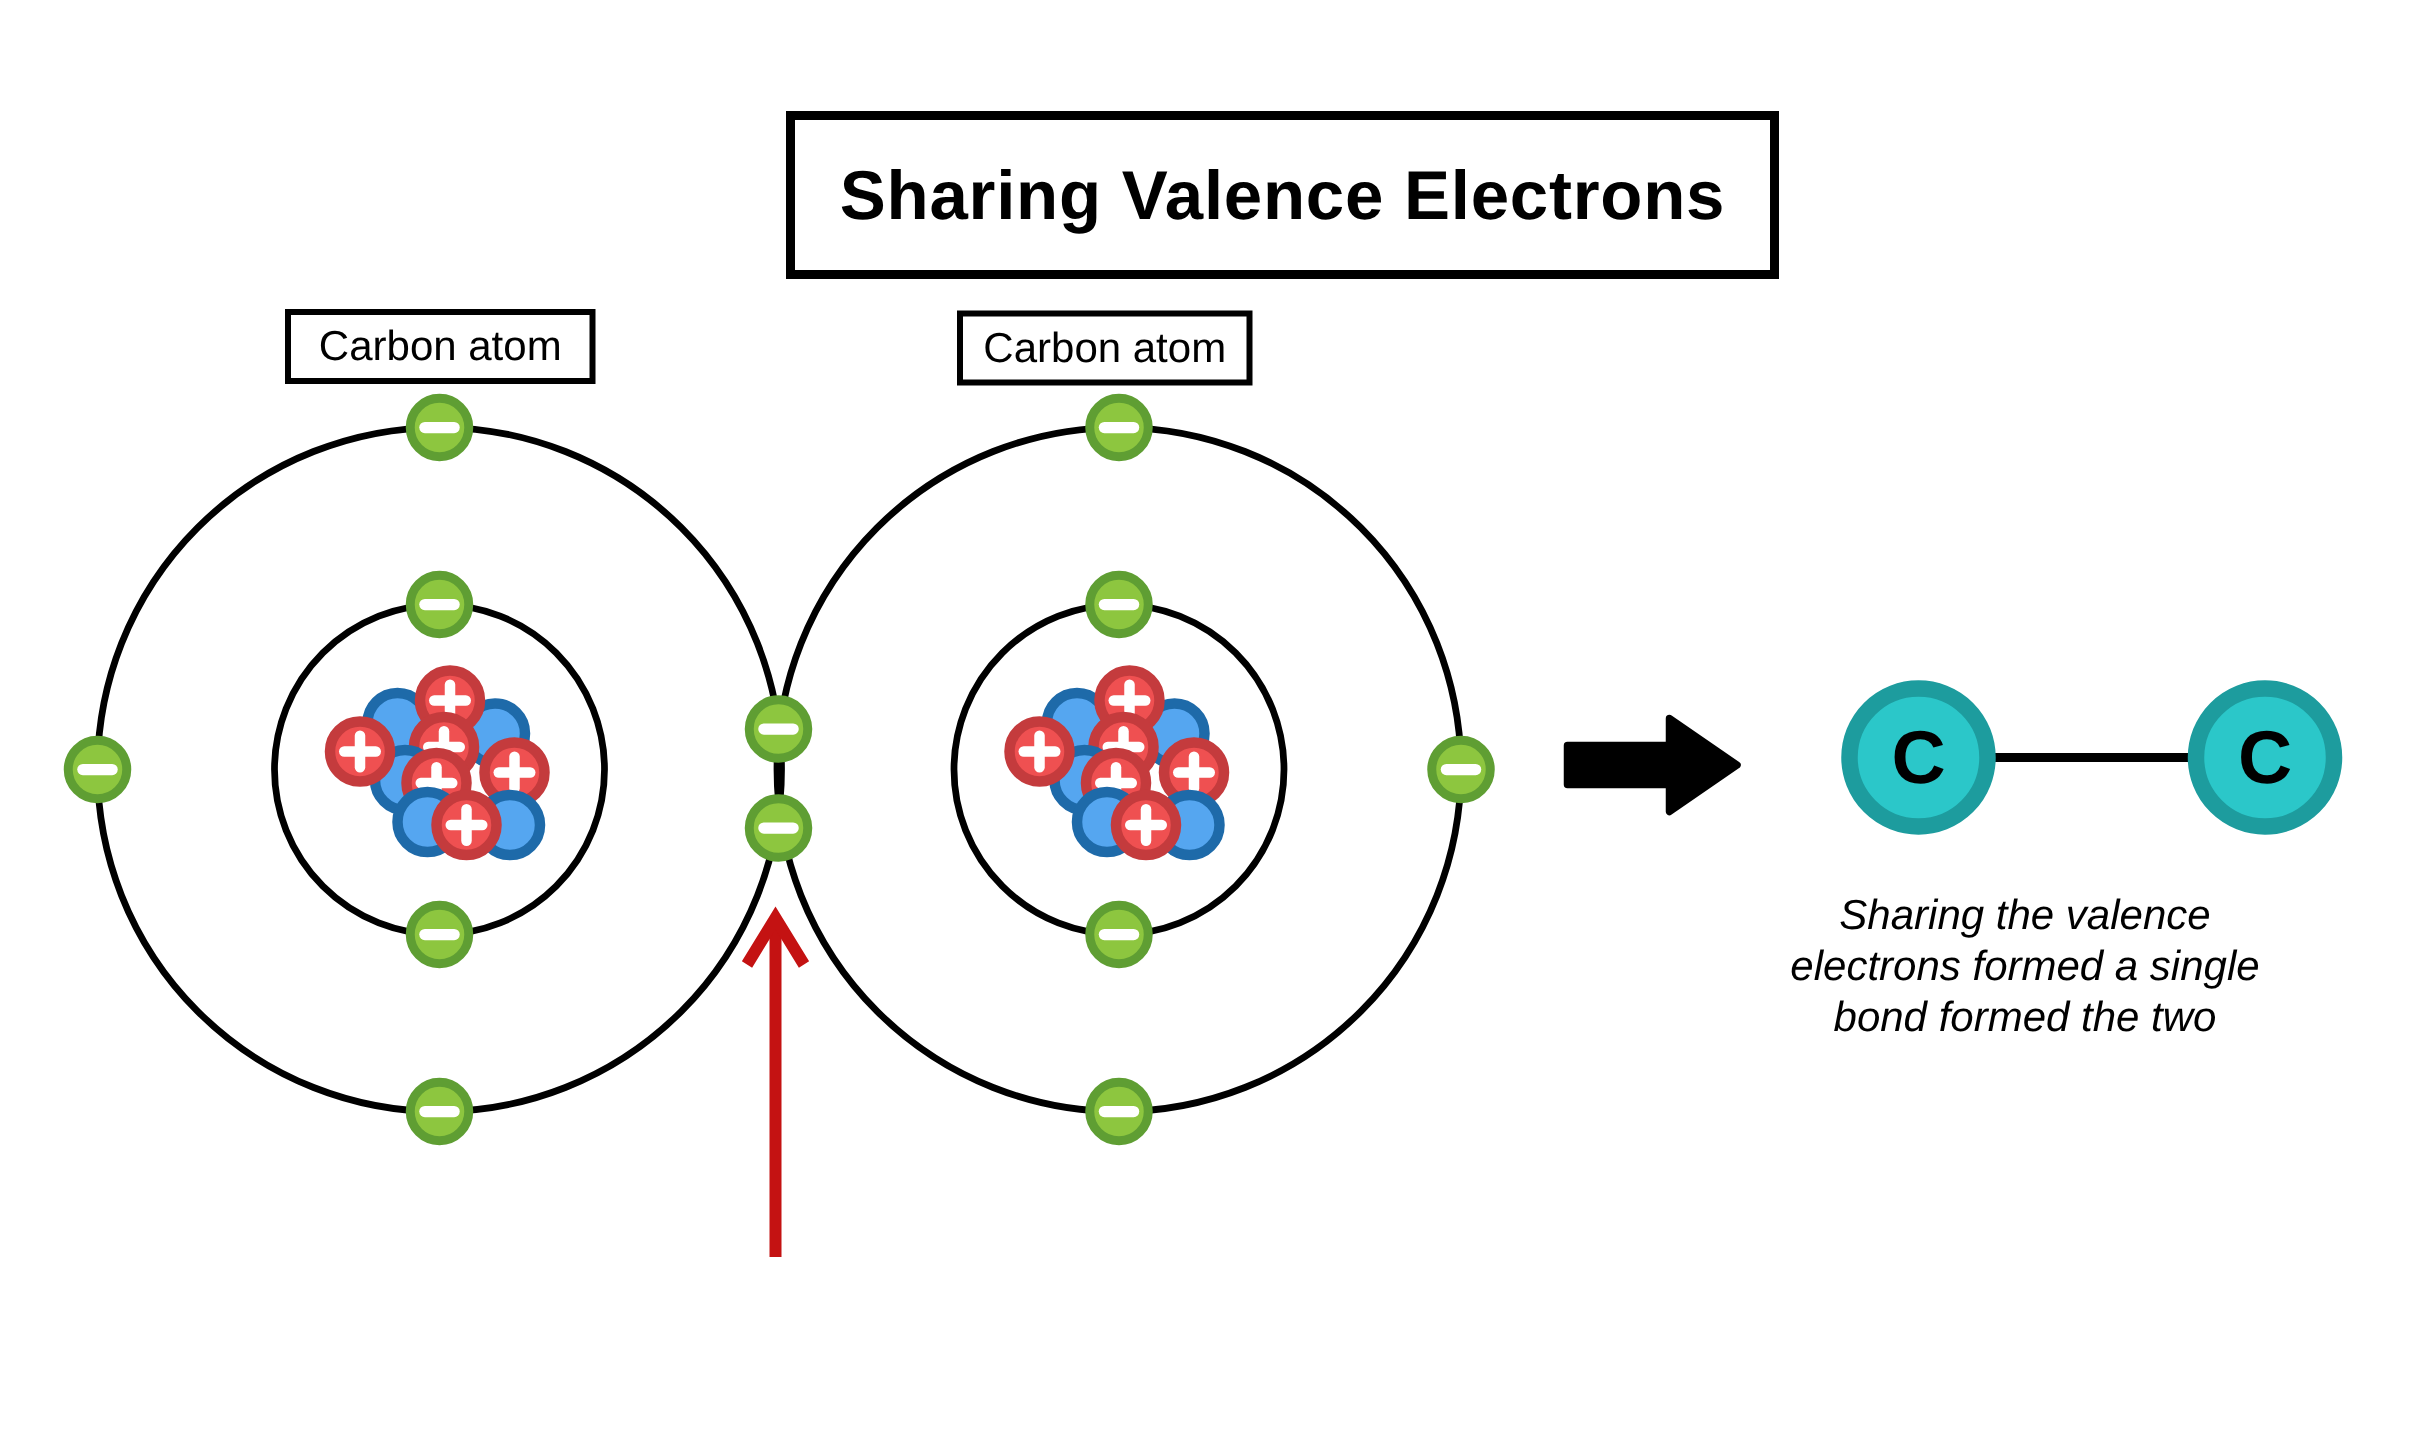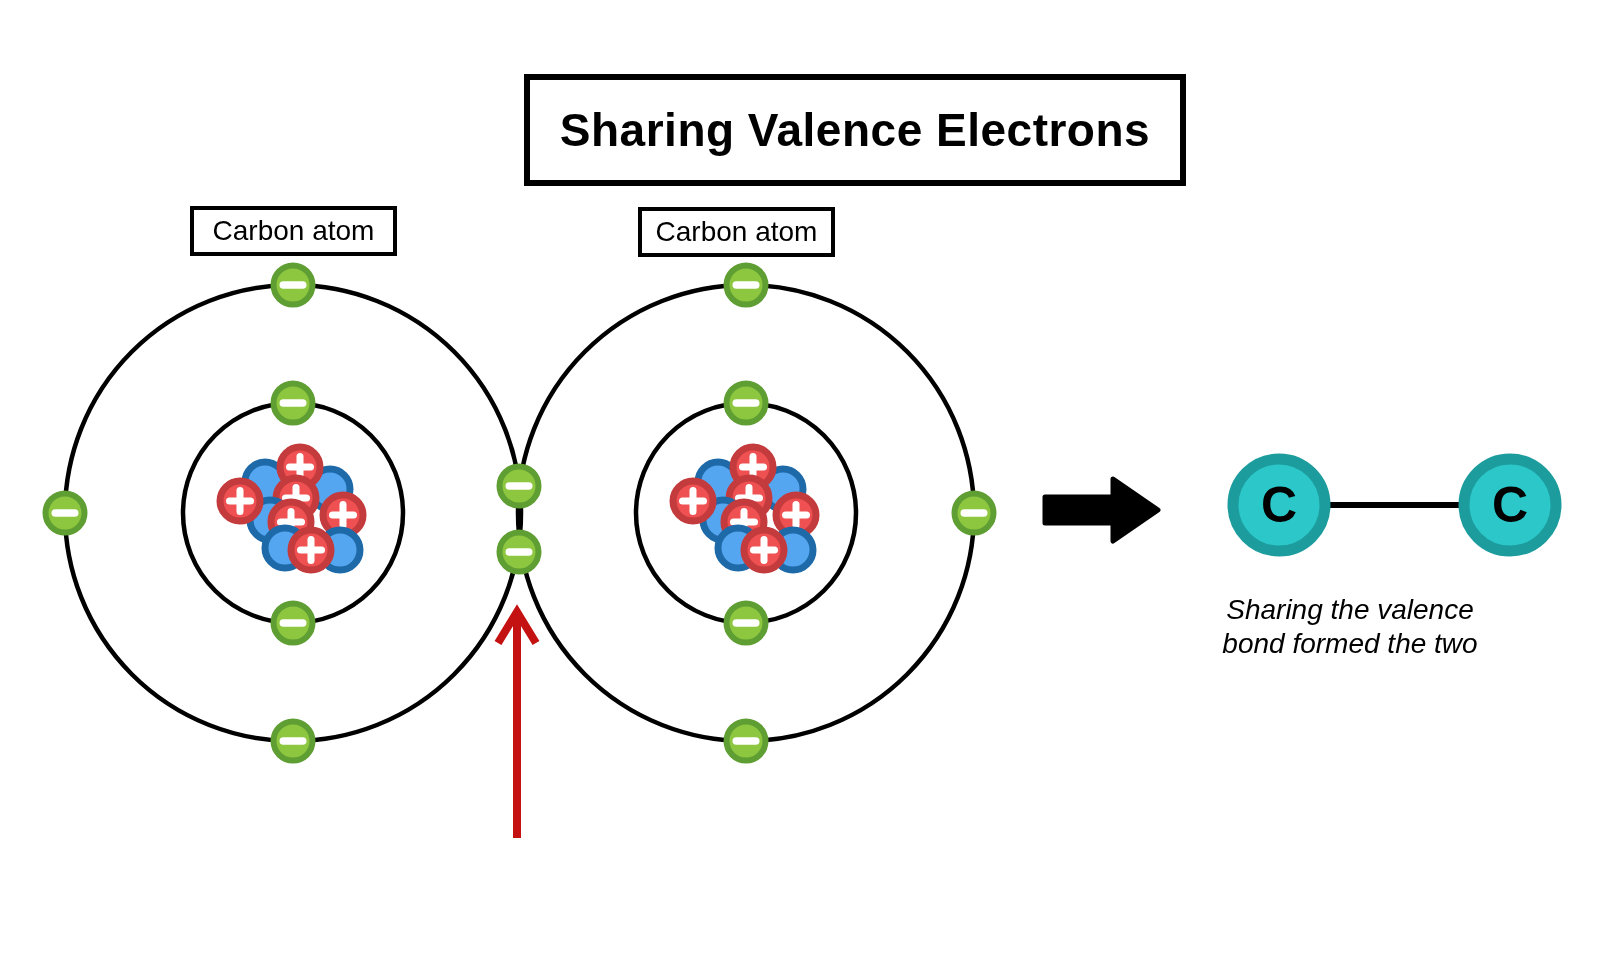--- a/index.html
+++ b/index.html
@@ -123,16 +123,17 @@
   <div class="atom-label left">
     <span>Carbon atom</span>
   </div>
   <div class="atom-label right">
     <span>Carbon atom</span>
   </div>
 
 
   <div class="caption result">
     <div>Sharing the valence</div>
+    <div>electrons formed a single</div>
     <div>bond formed the two</div>
   </div>
 
 </div>
 
 </body></html>

